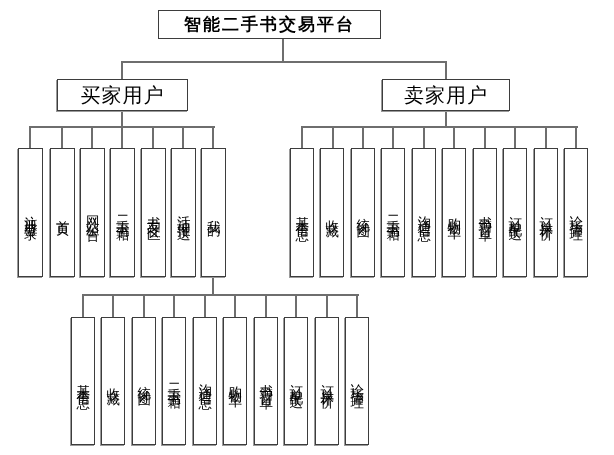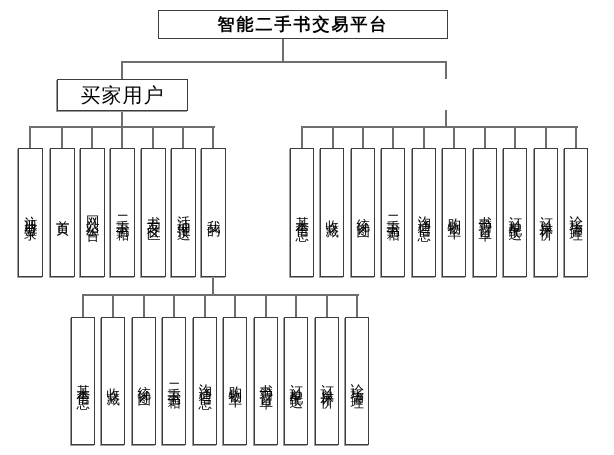--- a/index.html
+++ b/index.html
@@ -79,26 +79,29 @@
   <div class="line v" style="left:112px;top:294px;height:23px"></div>
   <div class="line v" style="left:143px;top:294px;height:23px"></div>
   <div class="line v" style="left:173px;top:294px;height:23px"></div>
   <div class="line v" style="left:204px;top:294px;height:23px"></div>
   <div class="line v" style="left:234px;top:294px;height:23px"></div>
   <div class="line v" style="left:265px;top:294px;height:23px"></div>
   <div class="line v" style="left:295px;top:294px;height:23px"></div>
   <div class="line v" style="left:326px;top:294px;height:23px"></div>
   <div class="line v" style="left:356px;top:294px;height:23px"></div>
 
-  <div class="node title-node" style="left:158px;top:10px;width:290px;height:29px">
+  <div class="node title-node" style="left:158px;top:10px;width:223px;height:29px">
     <span>智能二手书交易平台</span>
   </div>
 
   <div class="node hnode shaded" style="left:57px;top:79px;width:131px;height:32px">
     <span>买家用户</span>
+  </div>
+  <div class="node hnode shaded" style="left:382px;top:79px;width:128px;height:32px">
+    <span>卖家用户</span>
   </div>
 
   <div class="node vnode shaded" style="left:18px">
     <span class="vtext">注册登录</span>
   </div>
   <div class="node vnode shaded" style="left:50px">
     <span class="vtext">首页</span>
   </div>
   <div class="node vnode shaded" style="left:80px">
     <span class="vtext">网站公告</span>

